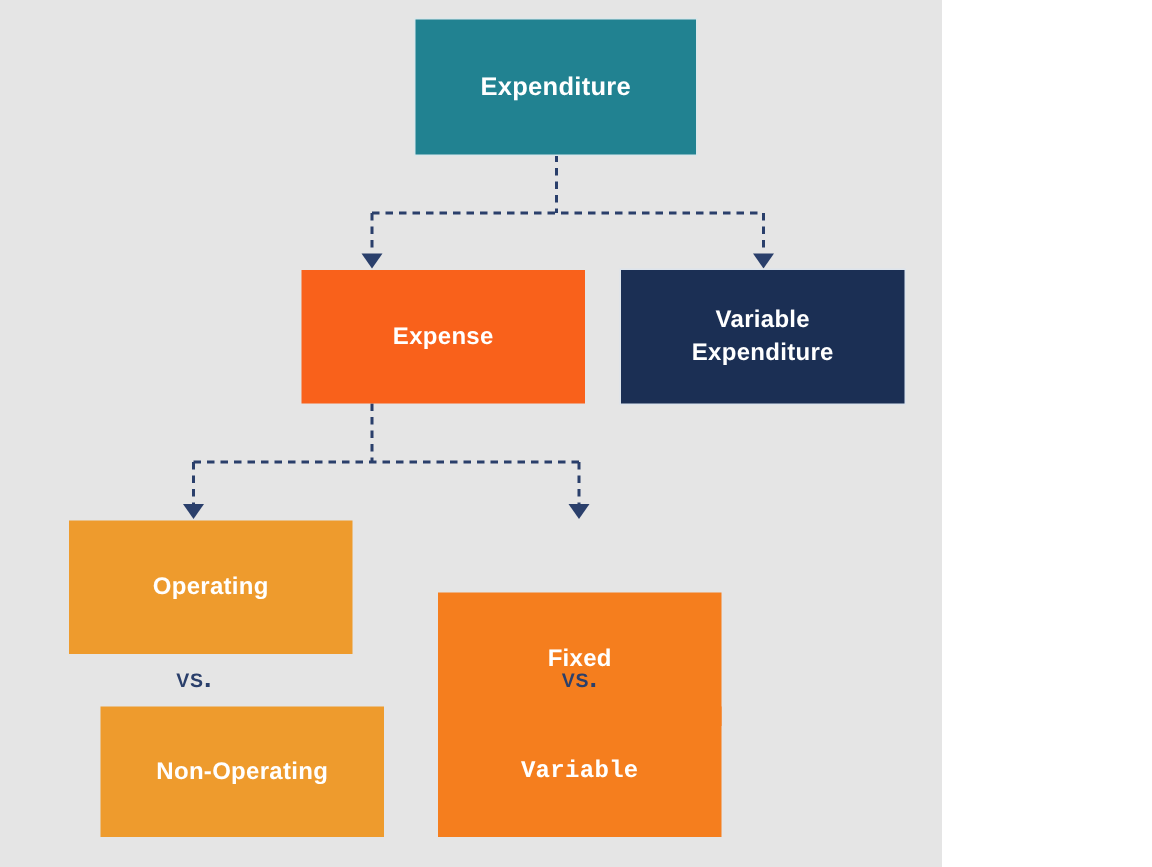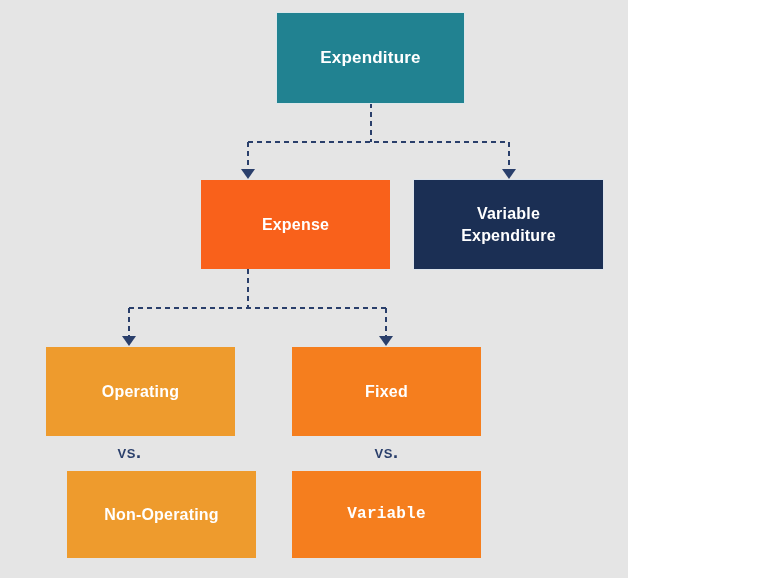--- a/index.html
+++ b/index.html
@@ -97,21 +97,21 @@
   </div>
 
   <div class="node node-capital" style="background-color: rgb(27, 47, 84);">
     <span class="box-label">Variable Expenditure</span>
   </div>
 
   <div class="node node-operating" style="background-color: rgb(238, 155, 45);">
     <span class="box-label">Operating</span>
   </div>
 
-  <div class="node node-fixed" style="background-color: rgb(245, 126, 30);">
+  <div class="node node-fixed" style="background-color: rgb(245, 126, 30); margin-top: 48px;">
     <span class="box-label">Fixed</span>
   </div>
 
   <div class="vs vs-left">vs.</div>
 
   <div class="vs vs-right">vs.</div>
 
   <div class="node node-non-operating" style="background-color: rgb(238, 155, 45);">
     <span class="box-label">Non-Operating</span>
   </div>

